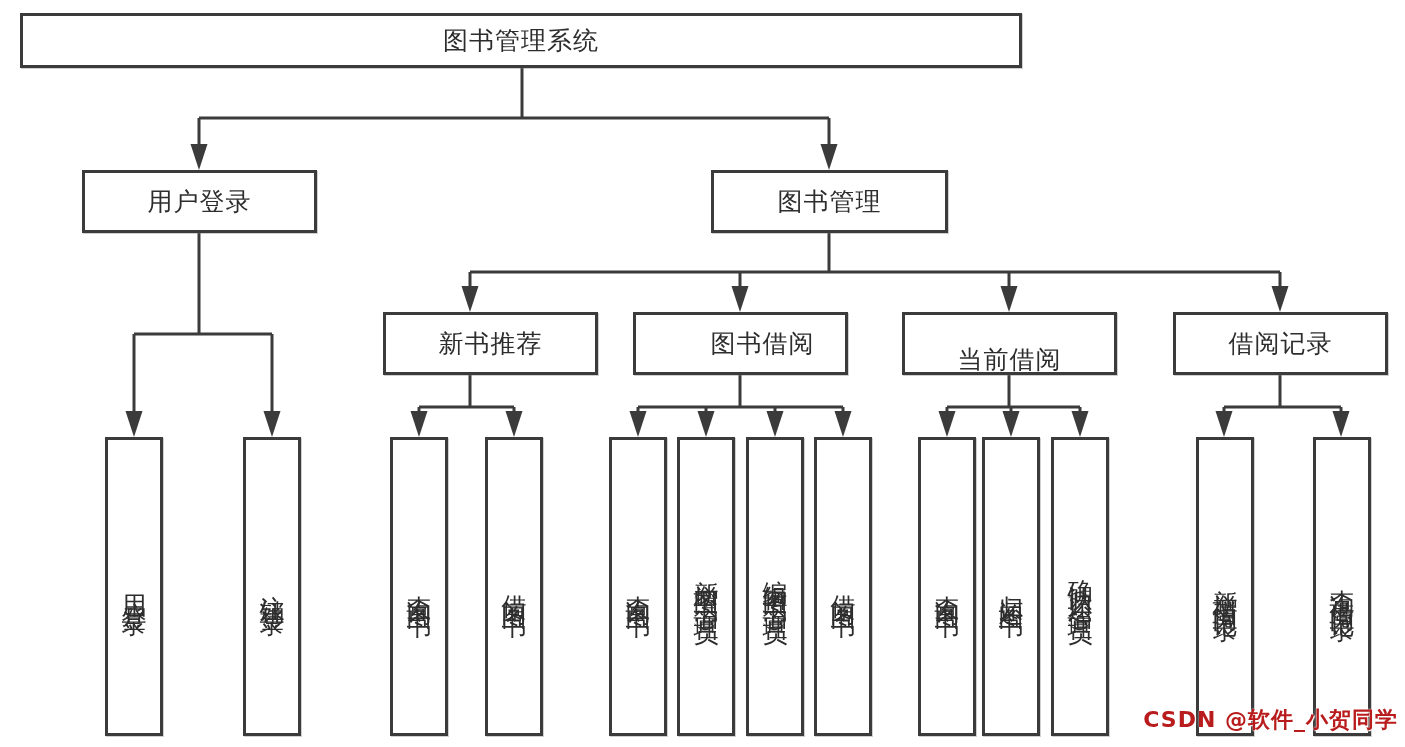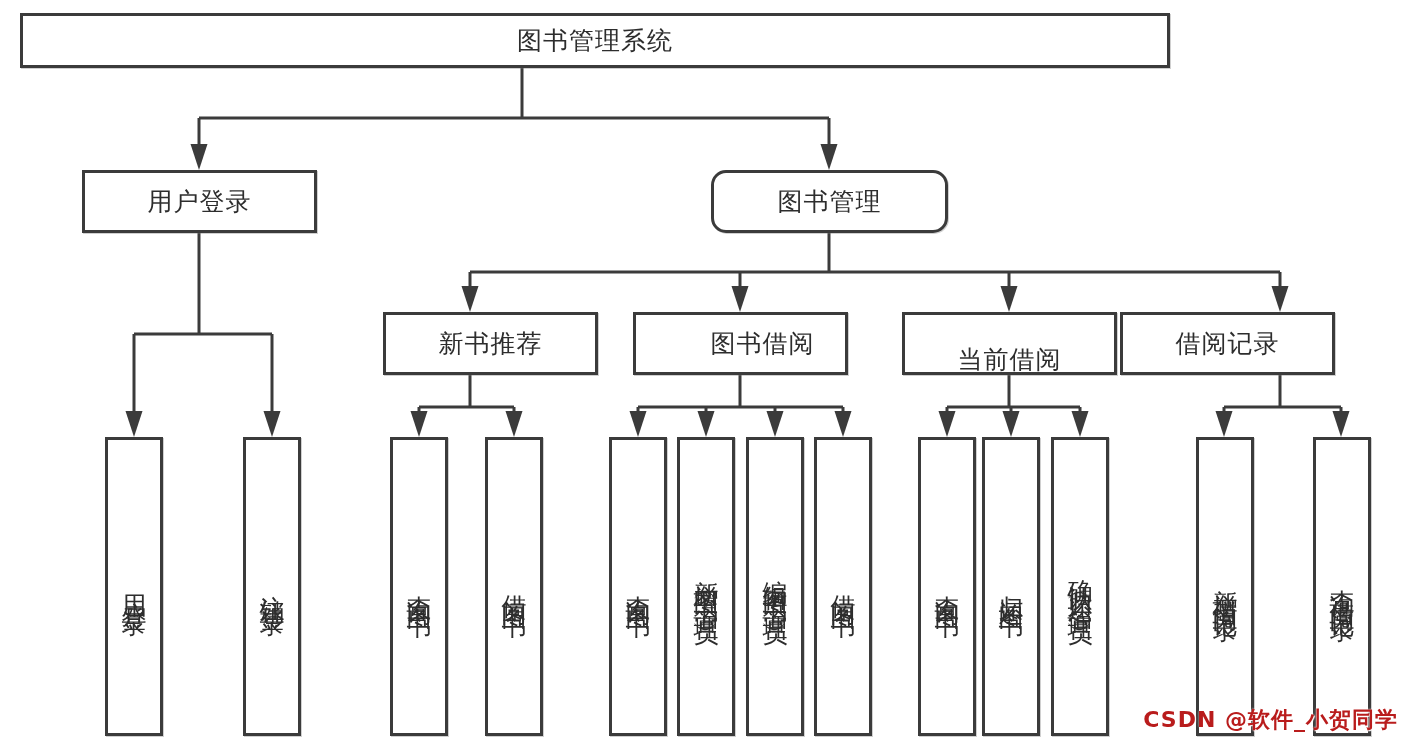--- a/index.html
+++ b/index.html
@@ -33,28 +33,28 @@
     white-space: nowrap;
     line-height: 1;
   }
   .leaf .label {
     writing-mode: vertical-rl;
     text-orientation: mixed;
     letter-spacing: 6px;
     white-space: normal;
   }
   
-  .root  { left: 20px;   top: 13px;  width: 1150px; height: 55px; }
+  .root  { left: 20px;   top: 13px;  width: 1002px; height: 55px; }
   .l2a   { left: 82px;   top: 170px; width: 235px;  height: 63px; }
-  .l2b   { left: 711px;  top: 170px; width: 237px;  height: 63px; border-radius: 15px; }
+  .l2b   { left: 711px;  top: 170px; width: 237px;  height: 63px; }
   .l3    { top: 312px; width: 215px; height: 63px; }
   .l3a   { left: 363px; margin-left: 20px; }
   .l3b   { left: 633px; padding-left: 44px; }
   .l3c   { left: 902px; align-items: flex-end; }
-  .l3d   { left: 1120px; }
+  .l3d   { left: 1173px; }
   .leaf  { top: 437px; width: 58px; height: 299px; }
   .lf1  { left: 105px; }
   .lf2  { left: 243px; }
   .lf3  { left: 390px; }
   .lf4  { left: 485px; }
   .lf5  { left: 609px; }
   .lf6  { left: 677px; }
   .lf7  { left: 746px; }
   .lf8  { left: 814px; }
   .lf9  { left: 918px; }

